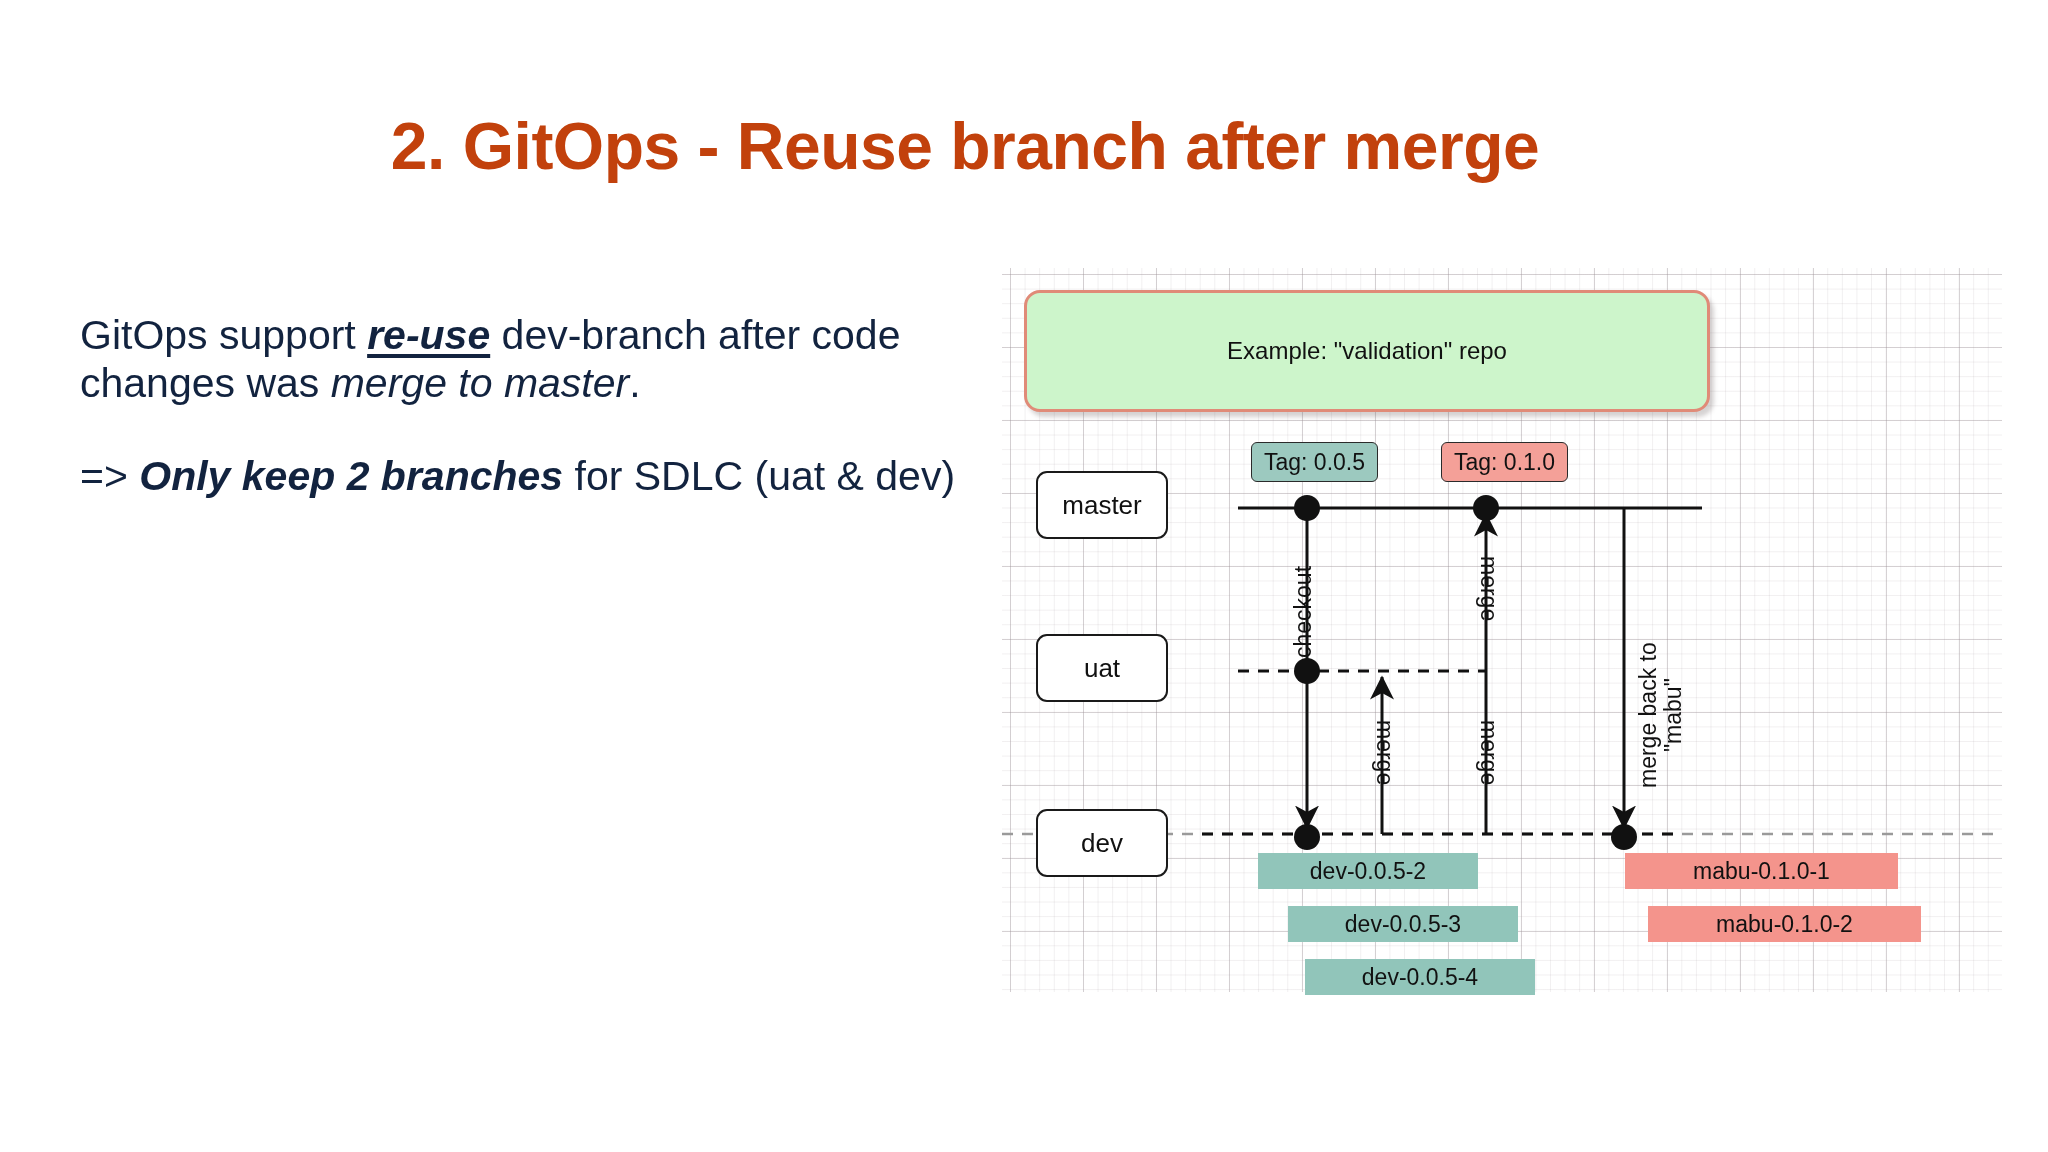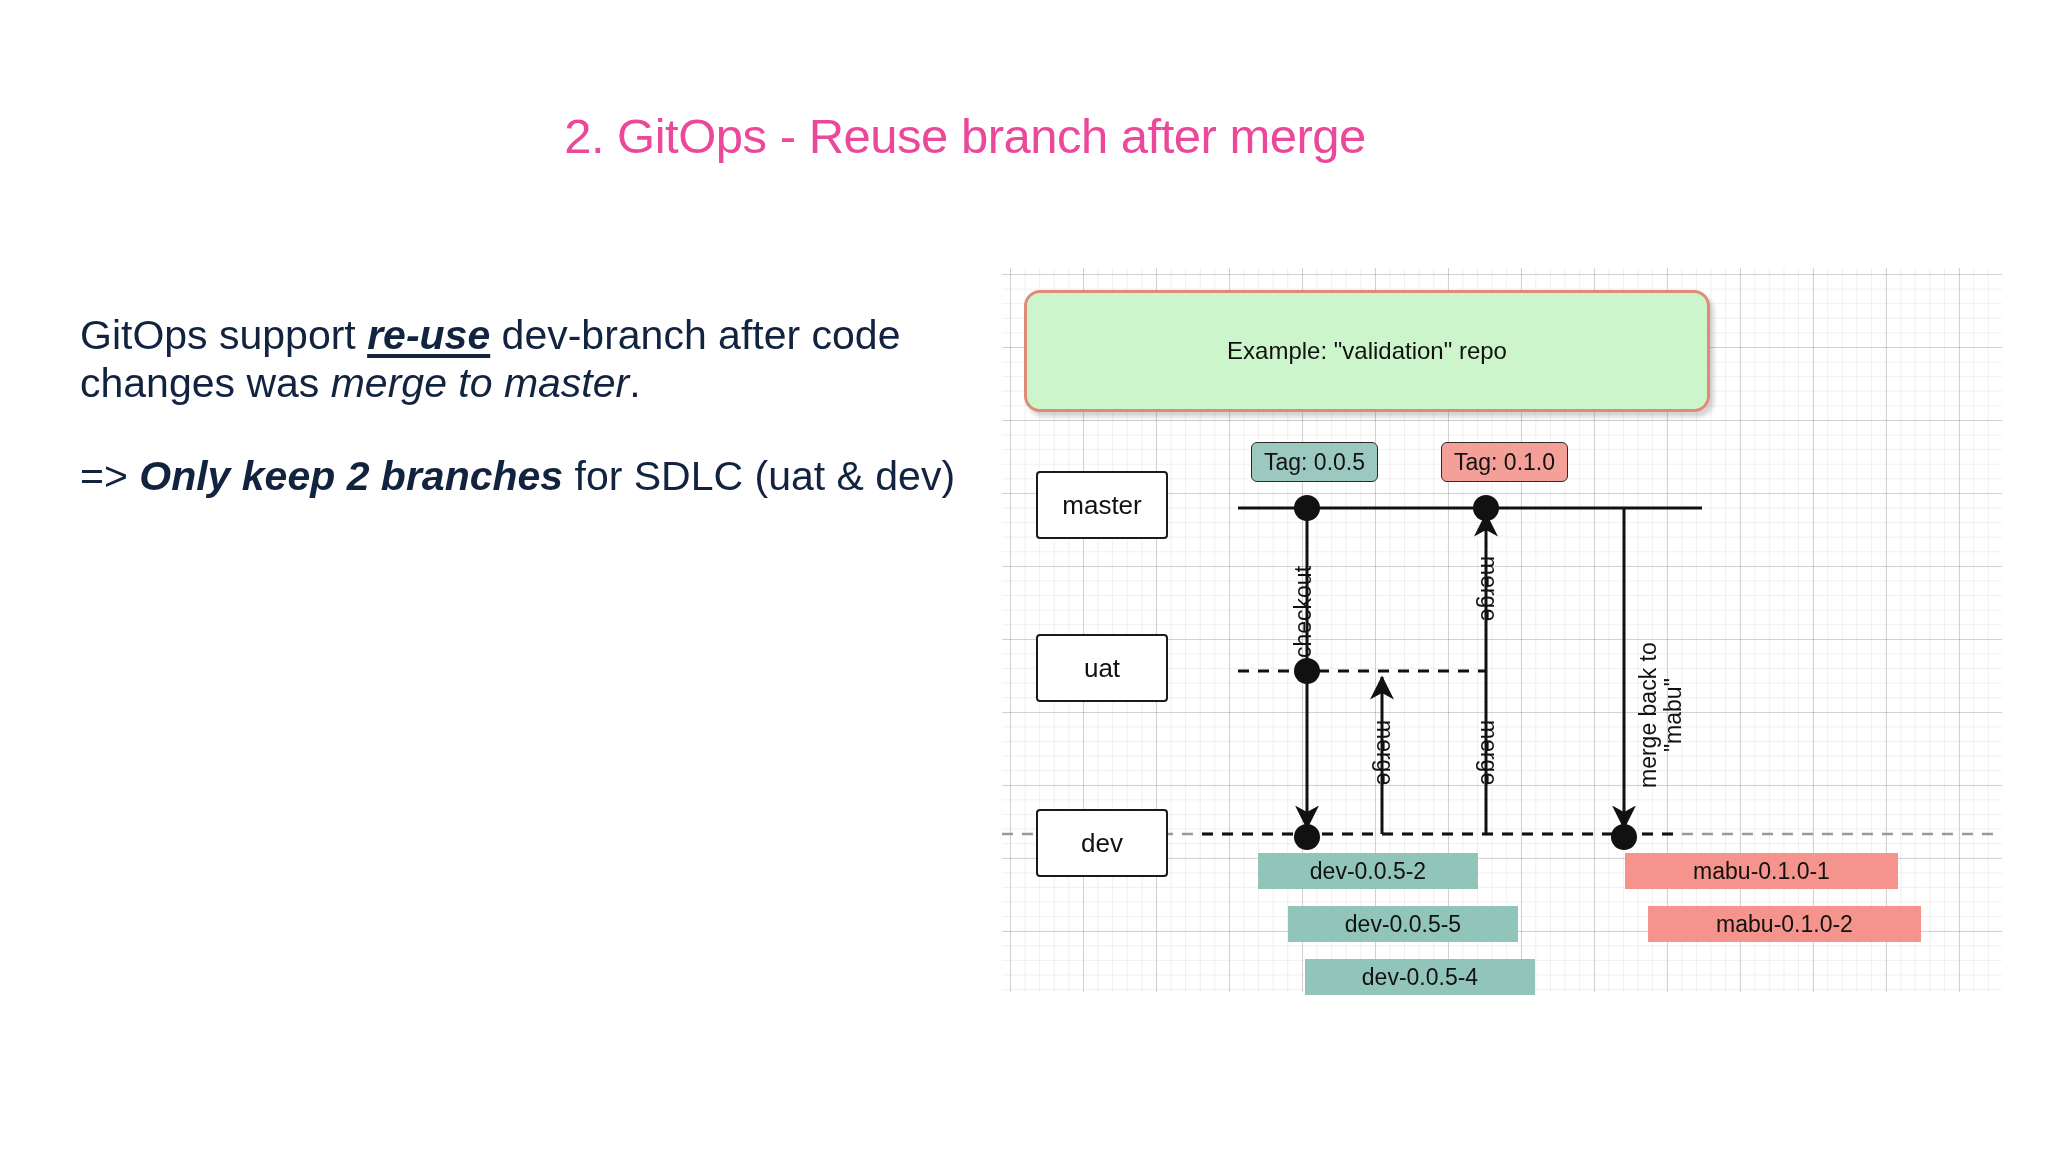--- a/index.html
+++ b/index.html
@@ -15,23 +15,23 @@
     position: relative;
   }
 
   
   #slide-title {
     position: absolute;
     left: 0;
     top: 108px;
     width: 1930px;
     text-align: center;
-    font-size: 49px;
-    font-weight: normal;
-    color: #ec4899;
+    font-size: 66px;
+    font-weight: bold;
+    color: #c2410c;
     letter-spacing: -0.5px;
     white-space: nowrap;
   }
 
   
   #body-copy {
     position: absolute;
     left: 80px;
     top: 312px;
     width: 900px;
@@ -113,21 +113,21 @@
   #tag-010 { left: 439px; top: 174px; background: #F4A098; }
 
   
   .branch-box {
     position: absolute;
     left: 34px;
     width: 132px;
     height: 68px;
     background: #ffffff;
     border: 2.5px solid #1a1a1a;
-    border-radius: 4px;
+    border-radius: 11px;
     display: flex;
     align-items: center;
     justify-content: center;
     font-size: 26px;
     color: #111111;
     box-sizing: border-box;
     z-index: 5;
   }
   #branch-master { top: 203px; }
   #branch-uat    { top: 366px; }
@@ -252,21 +252,21 @@
 
   <div class="rot-two" style="left:634px; top:520px;">
     <div>merge back to</div>
     <div>"mabu"</div>
   </div>
 
   <div class="build-bar bar-teal" style="left:256px; top:585px; width:220px;">
     <span>dev-0.0.5-2</span>
   </div>
   <div class="build-bar bar-teal" style="left:286px; top:638px; width:230px;">
-    <span>dev-0.0.5-5</span>
+    <span>dev-0.0.5-3</span>
   </div>
   <div class="build-bar bar-teal" style="left:303px; top:691px; width:230px;">
     <span>dev-0.0.5-4</span>
   </div>
   <div class="build-bar bar-salmon" style="left:623px; top:585px; width:273px;">
     <span>mabu-0.1.0-1</span>
   </div>
   <div class="build-bar bar-salmon" style="left:646px; top:638px; width:273px;">
     <span>mabu-0.1.0-2</span>
   </div>

